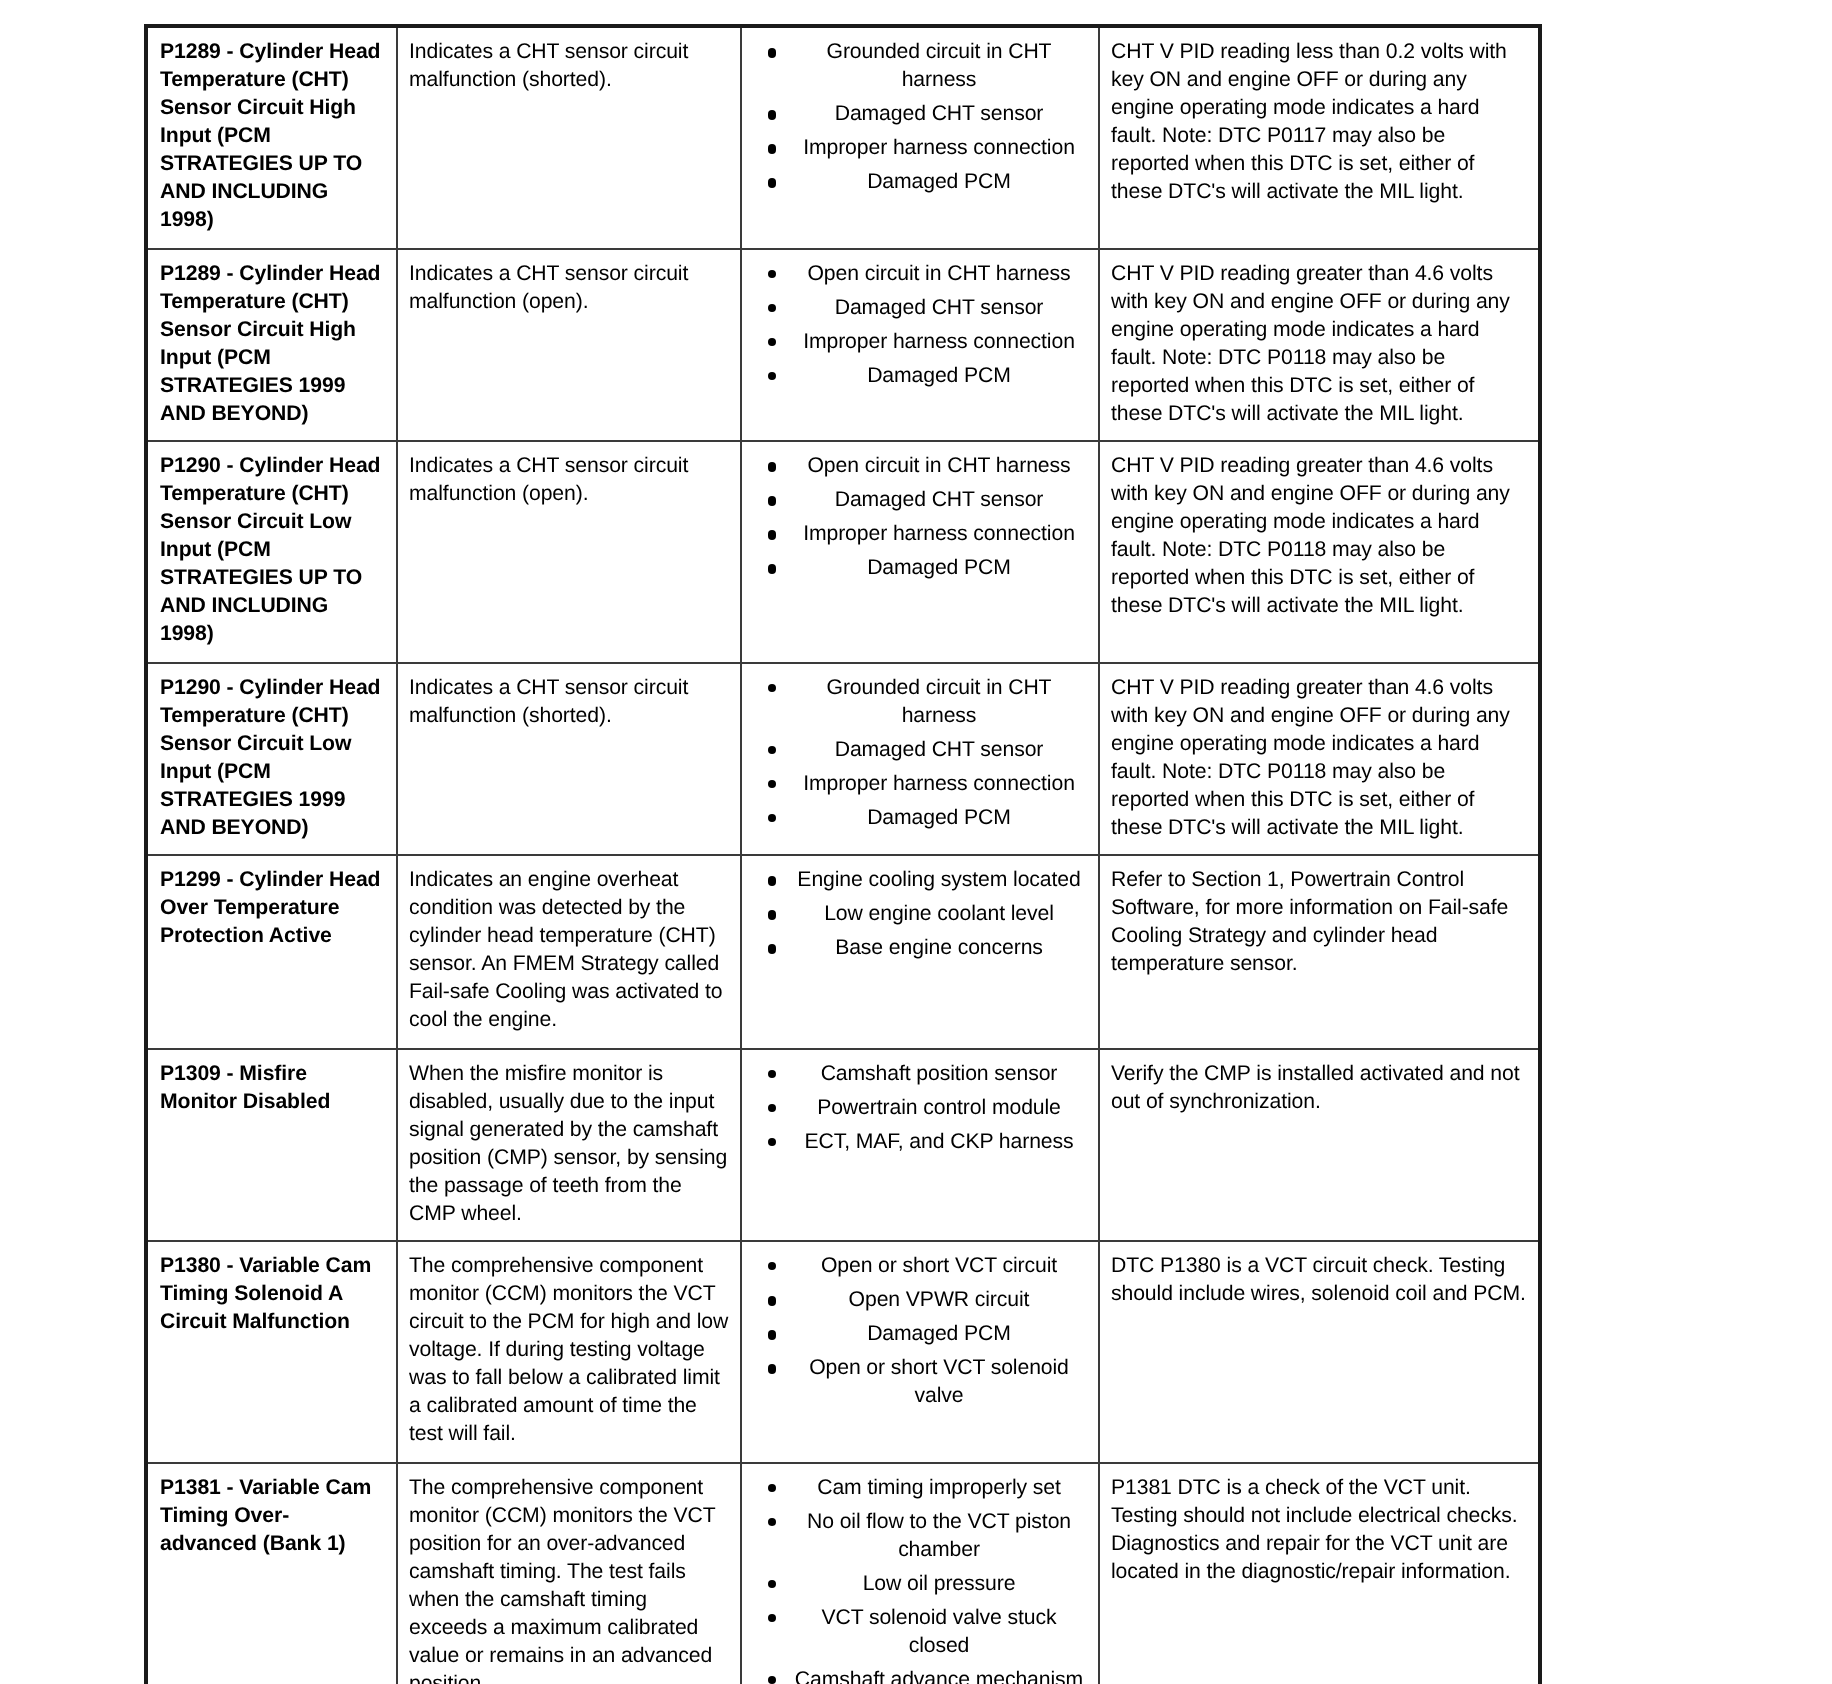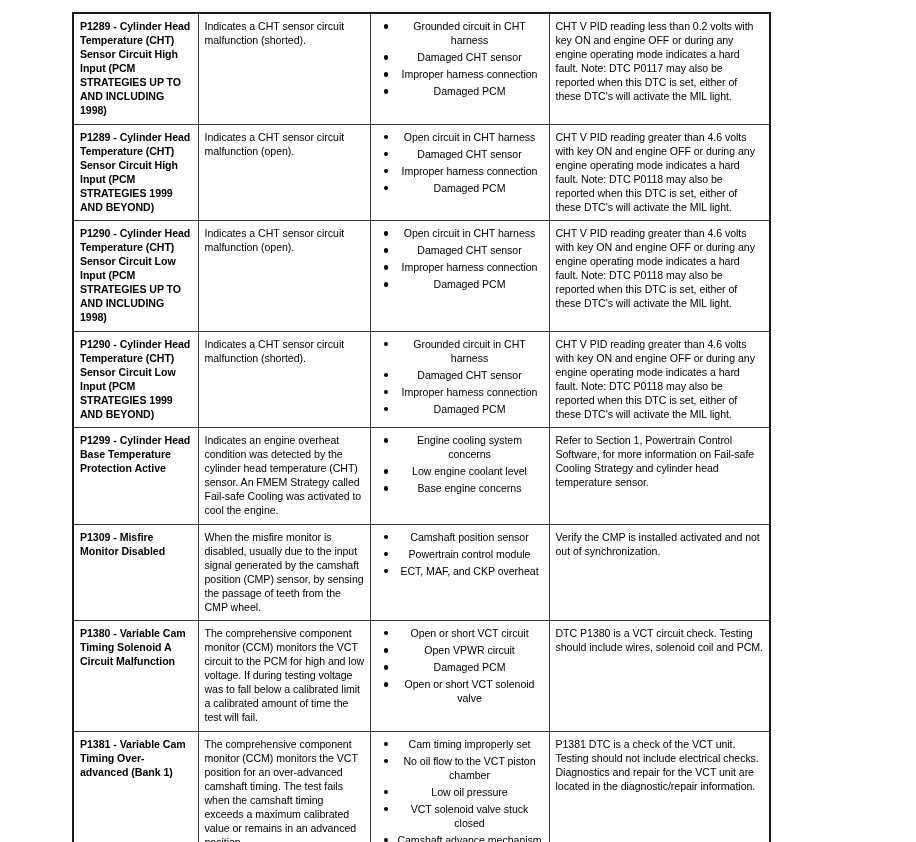--- a/index.html
+++ b/index.html
@@ -146,39 +146,39 @@
             <ul class="cause-list">
               <li>Grounded circuit in CHT harness</li>
               <li>Damaged CHT sensor</li>
               <li>Improper harness connection</li>
               <li>Damaged PCM</li>
             </ul>
           </td>
           <td class="cell-note">CHT V PID reading greater than 4.6 volts with key ON and engine OFF or during any engine operating mode indicates a hard fault. Note: DTC P0118 may also be reported when this DTC is set, either of these DTC's will activate the MIL light.</td>
         </tr>
         <tr>
-          <td class="cell-code">P1299 - Cylinder Head Base Temperature Protection Active</td>
+          <td class="cell-code">P1299 - Cylinder Head Over Temperature Protection Active</td>
           <td class="cell-desc">Indicates an engine overheat condition was detected by the cylinder head temperature (CHT) sensor. An FMEM Strategy called Fail-safe Cooling was activated to cool the engine.</td>
           <td class="cell-cause">
             <ul class="cause-list">
-              <li>Engine cooling system concerns</li>
+              <li>Engine cooling system located</li>
               <li>Low engine coolant level</li>
               <li>Base engine concerns</li>
             </ul>
           </td>
           <td class="cell-note">Refer to Section 1, Powertrain Control Software, for more information on Fail-safe Cooling Strategy and cylinder head temperature sensor.</td>
         </tr>
         <tr>
           <td class="cell-code">P1309 - Misfire Monitor Disabled</td>
           <td class="cell-desc">When the misfire monitor is disabled, usually due to the input signal generated by the camshaft position (CMP) sensor, by sensing the passage of teeth from the CMP wheel.</td>
           <td class="cell-cause">
             <ul class="cause-list">
               <li>Camshaft position sensor</li>
               <li>Powertrain control module</li>
-              <li>ECT, MAF, and CKP overheat</li>
+              <li>ECT, MAF, and CKP harness</li>
             </ul>
           </td>
           <td class="cell-note">Verify the CMP is installed activated and not out of synchronization.</td>
         </tr>
         <tr>
           <td class="cell-code">P1380 - Variable Cam Timing Solenoid A Circuit Malfunction</td>
           <td class="cell-desc">The comprehensive component monitor (CCM) monitors the VCT circuit to the PCM for high and low voltage. If during testing voltage was to fall below a calibrated limit a calibrated amount of time the test will fail.</td>
           <td class="cell-cause">
             <ul class="cause-list">
               <li>Open or short VCT circuit</li>

